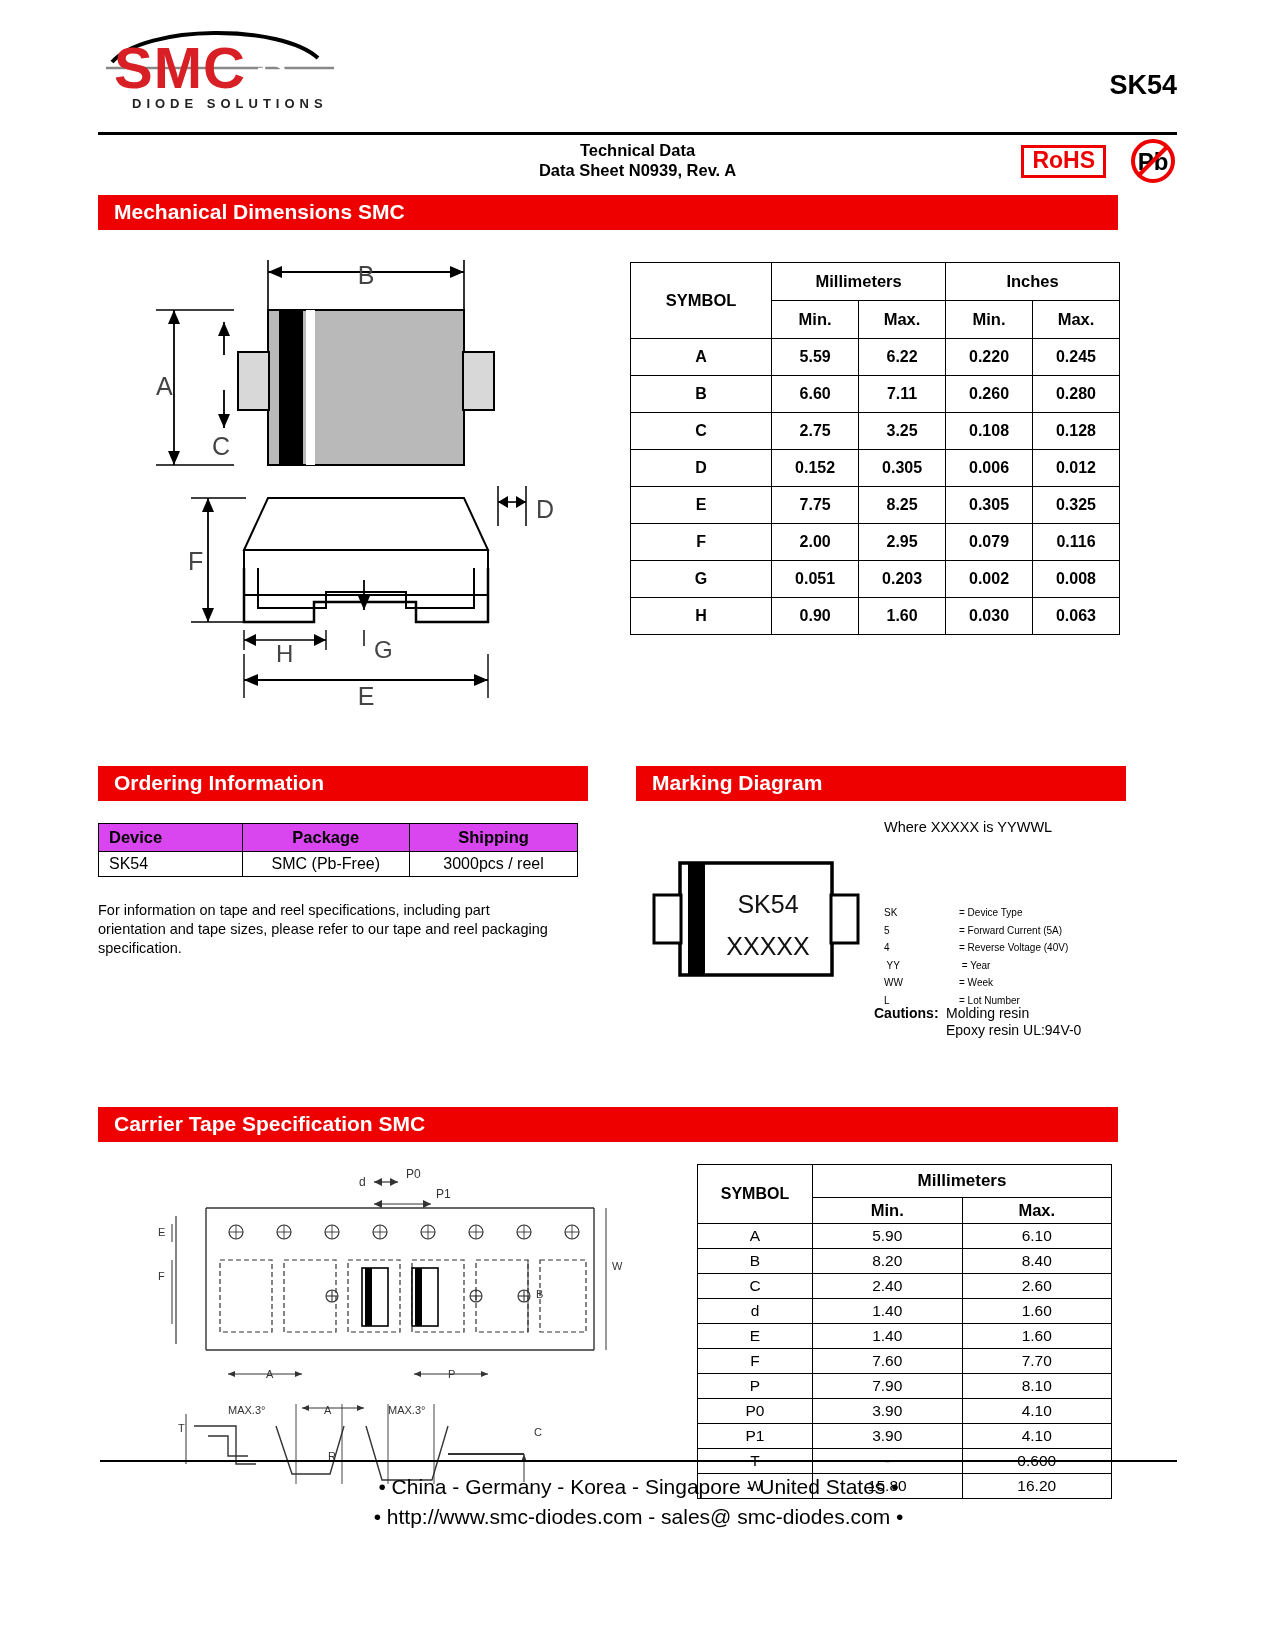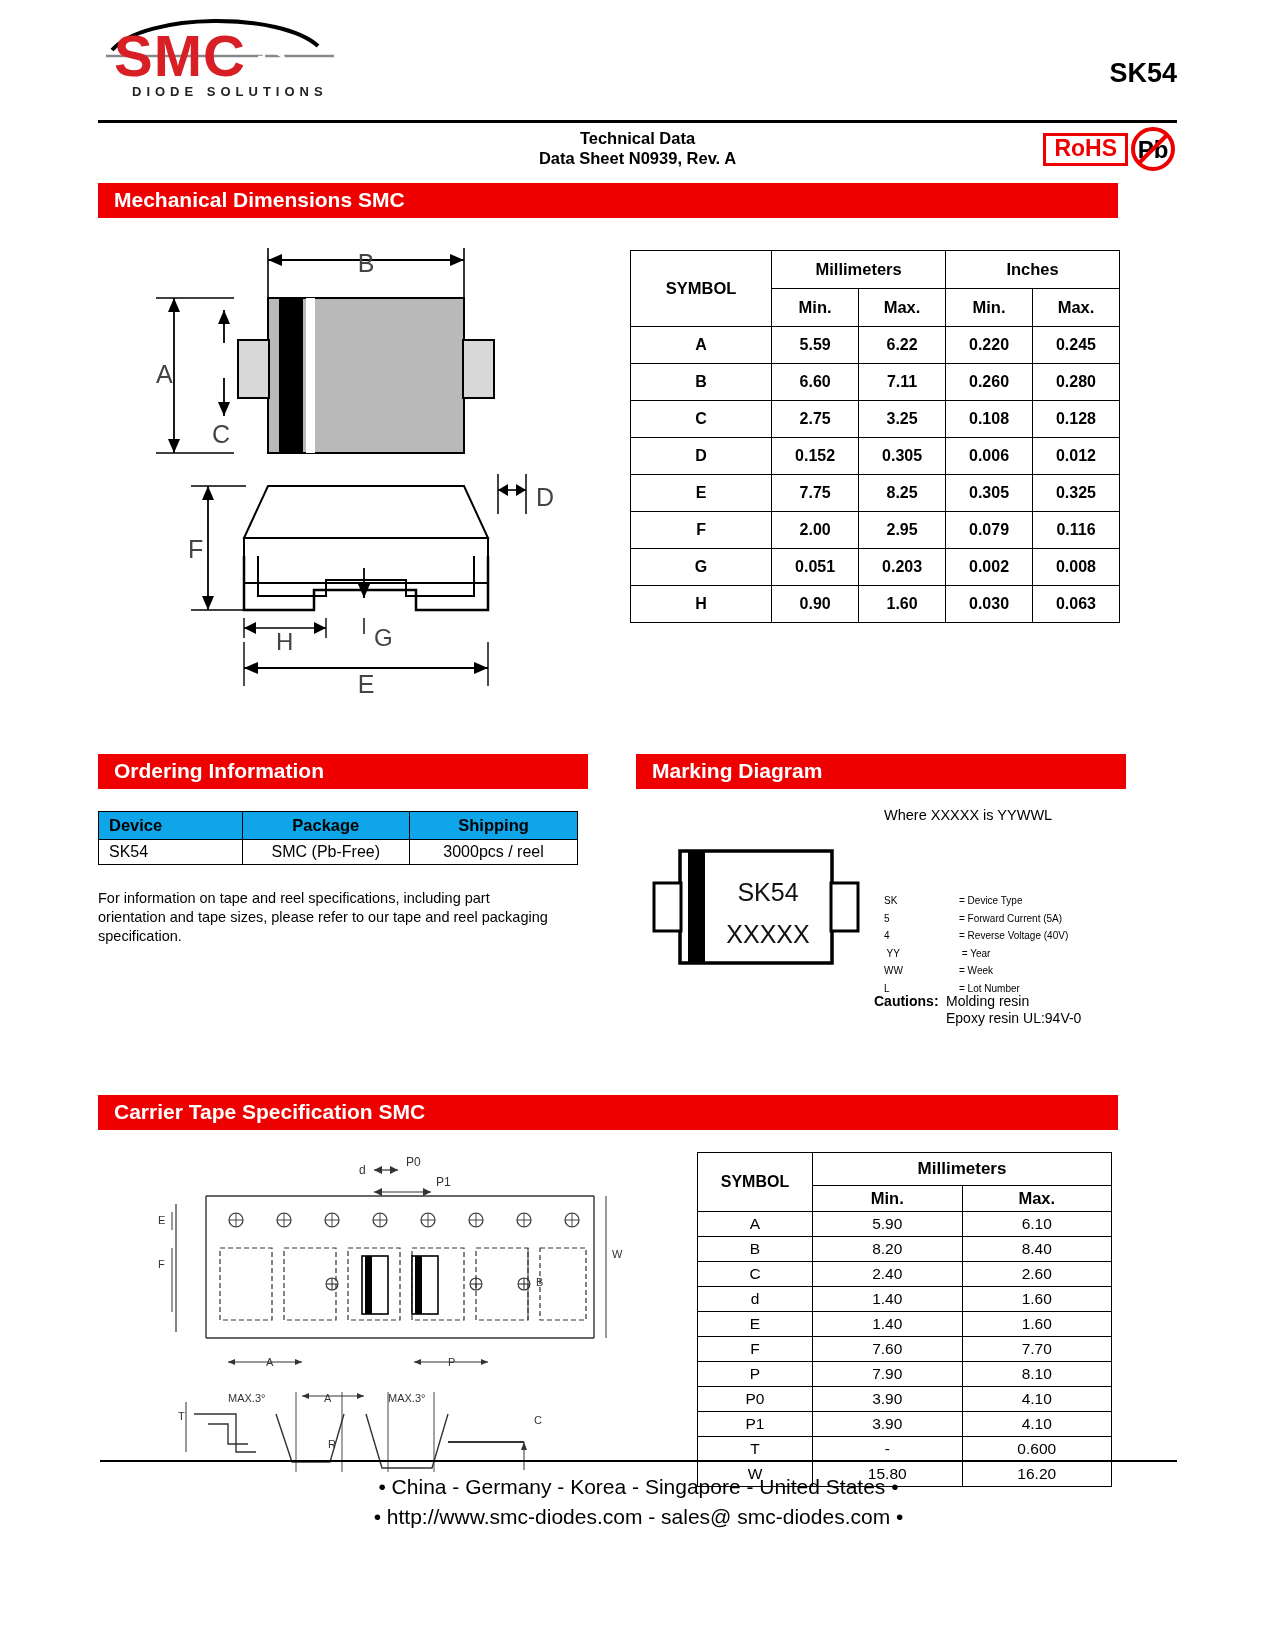--- a/index.html
+++ b/index.html
@@ -5,35 +5,35 @@
   * { box-sizing: border-box; }
   html, body { margin:0; padding:0; }
   body {
     width:1275px; height:1650px;
     background:#ffffff;
     font-family:"Liberation Sans", sans-serif;
     color:#000;
     position:relative;
     overflow:hidden;
   }
-  .page { position:relative; width:1275px; height:1650px; padding:0 98px; }
+  .page { position:relative; width:1275px; height:1650px; padding:12px 98px; }
 
   
   .header { position:relative; height:120px; }
   .logo-wrap { position:absolute; left:8px; top:8px; width:230px; height:95px; }
   .logo-svg { display:block; }
   .part-no {
     position:absolute; right:0px; top:58px;
     font-size:27px; font-weight:bold; letter-spacing:0px;
   }
   .hdr-rule { border-top:3px solid #000; margin:0 0 0 0; }
 
   .subhdr { position:relative; padding-top:5px; height:60px;text-align:center; }
   .subhdr .line { font-size:16.5px; font-weight:bold; line-height:20px; }
-  .badges { position:absolute; right:0px; top:2px; display:flex; align-items:center; gap:1px; }
+  .badges { position:absolute; right:0px; top:2px; display:flex; align-items:center; gap:23px; }
   .rohs {
     border:3px solid #ee0000; color:#ee0000; font-weight:bold;
     font-size:23px; padding:1px 8px 3px 8px; line-height:1;
     font-family:"Liberation Sans", sans-serif;
   }
   .pbfree { position:relative; width:48px; height:48px; }
 
   
   .redbar {
     background:#ee0000; color:#fff;
@@ -65,21 +65,21 @@
   
   .two-col { display:flex; margin-top:42px; }
   .col-left { width:530px; }
   .col-right { flex:1; padding-left:8px; }
 
   table.order {
     border-collapse:collapse; width:480px; margin-top:22px;
     font-size:16px;
   }
   table.order th {
-    background:#0ea5e9; border:1.5px solid #000;
+    background:#d946ef; border:1.5px solid #000;
     font-weight:bold; padding:4px 10px; font-size:16.5px;
   }
   table.order td { border:1.5px solid #000; padding:3px 10px; }
   table.order .c-dev { width:150px; text-align:left; }
   table.order .c-pkg { width:175px; text-align:center; }
   table.order .c-shp { width:175px; text-align:center; }
   table.order th.c-dev { text-align:left; }
 
   .note {
     margin-top:24px; font-size:14.5px; line-height:19px; width:450px;

